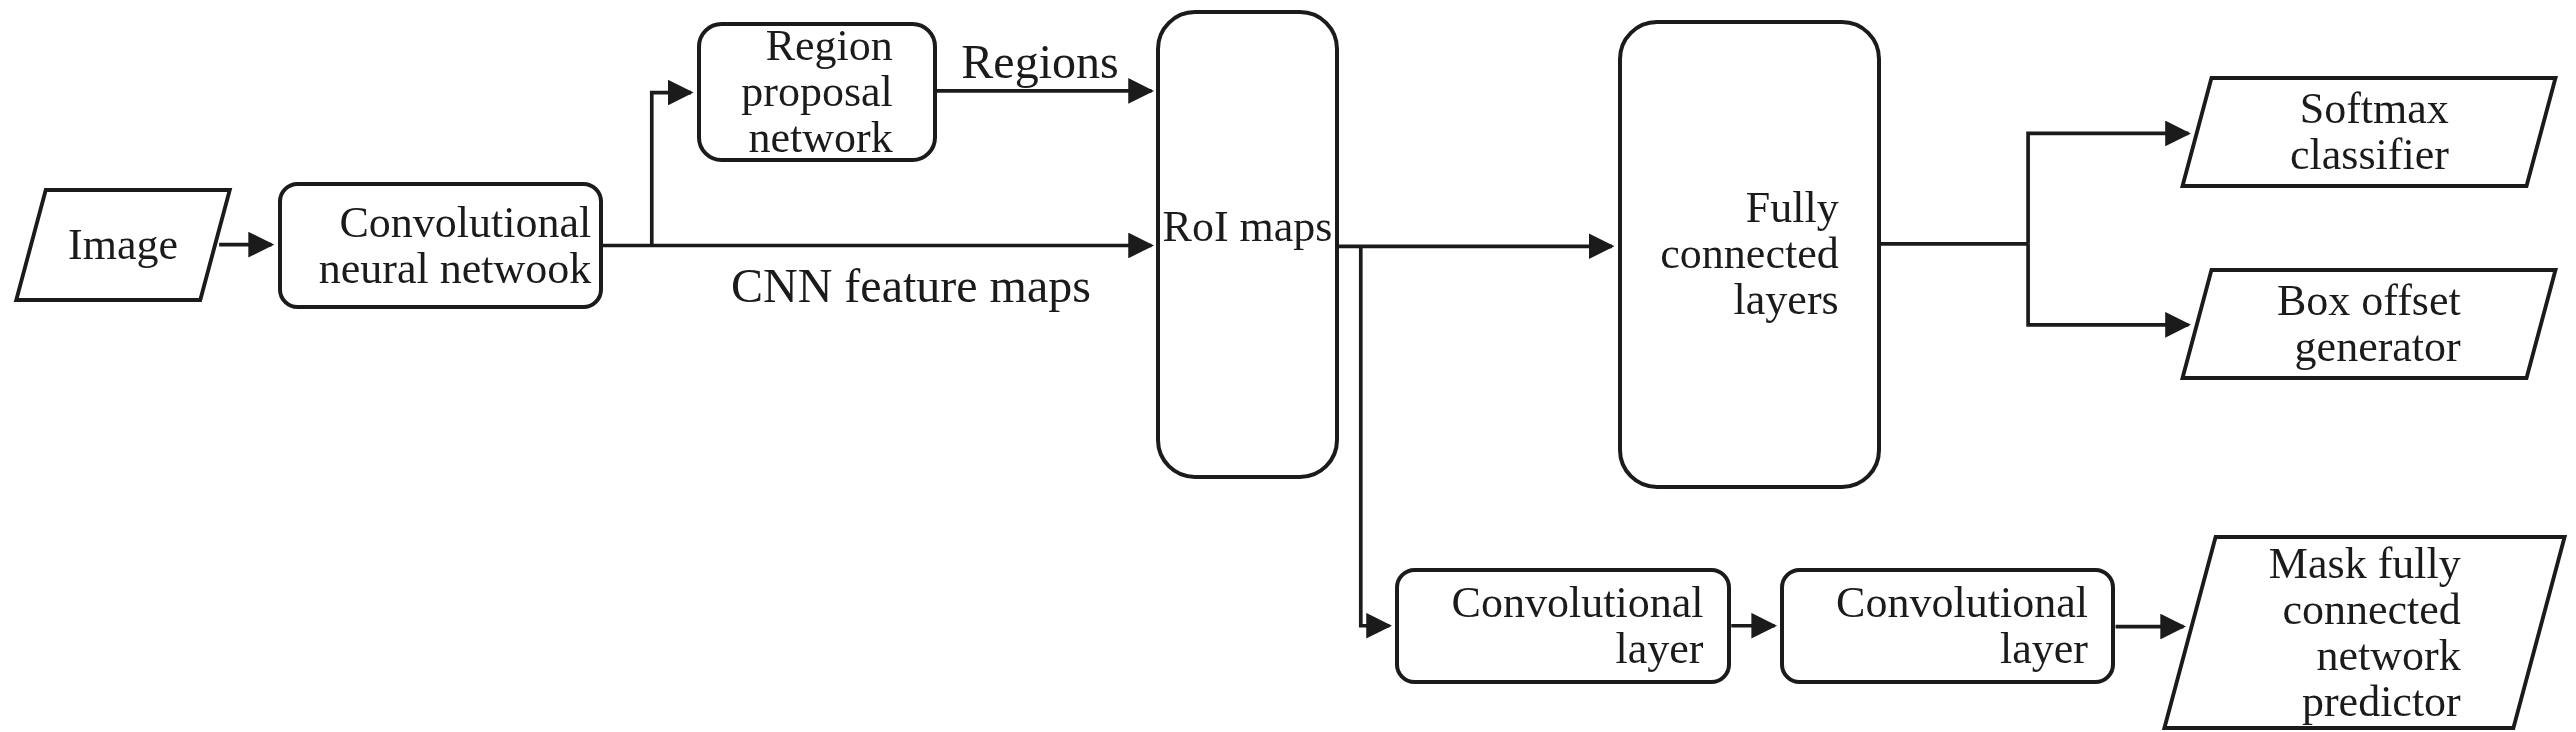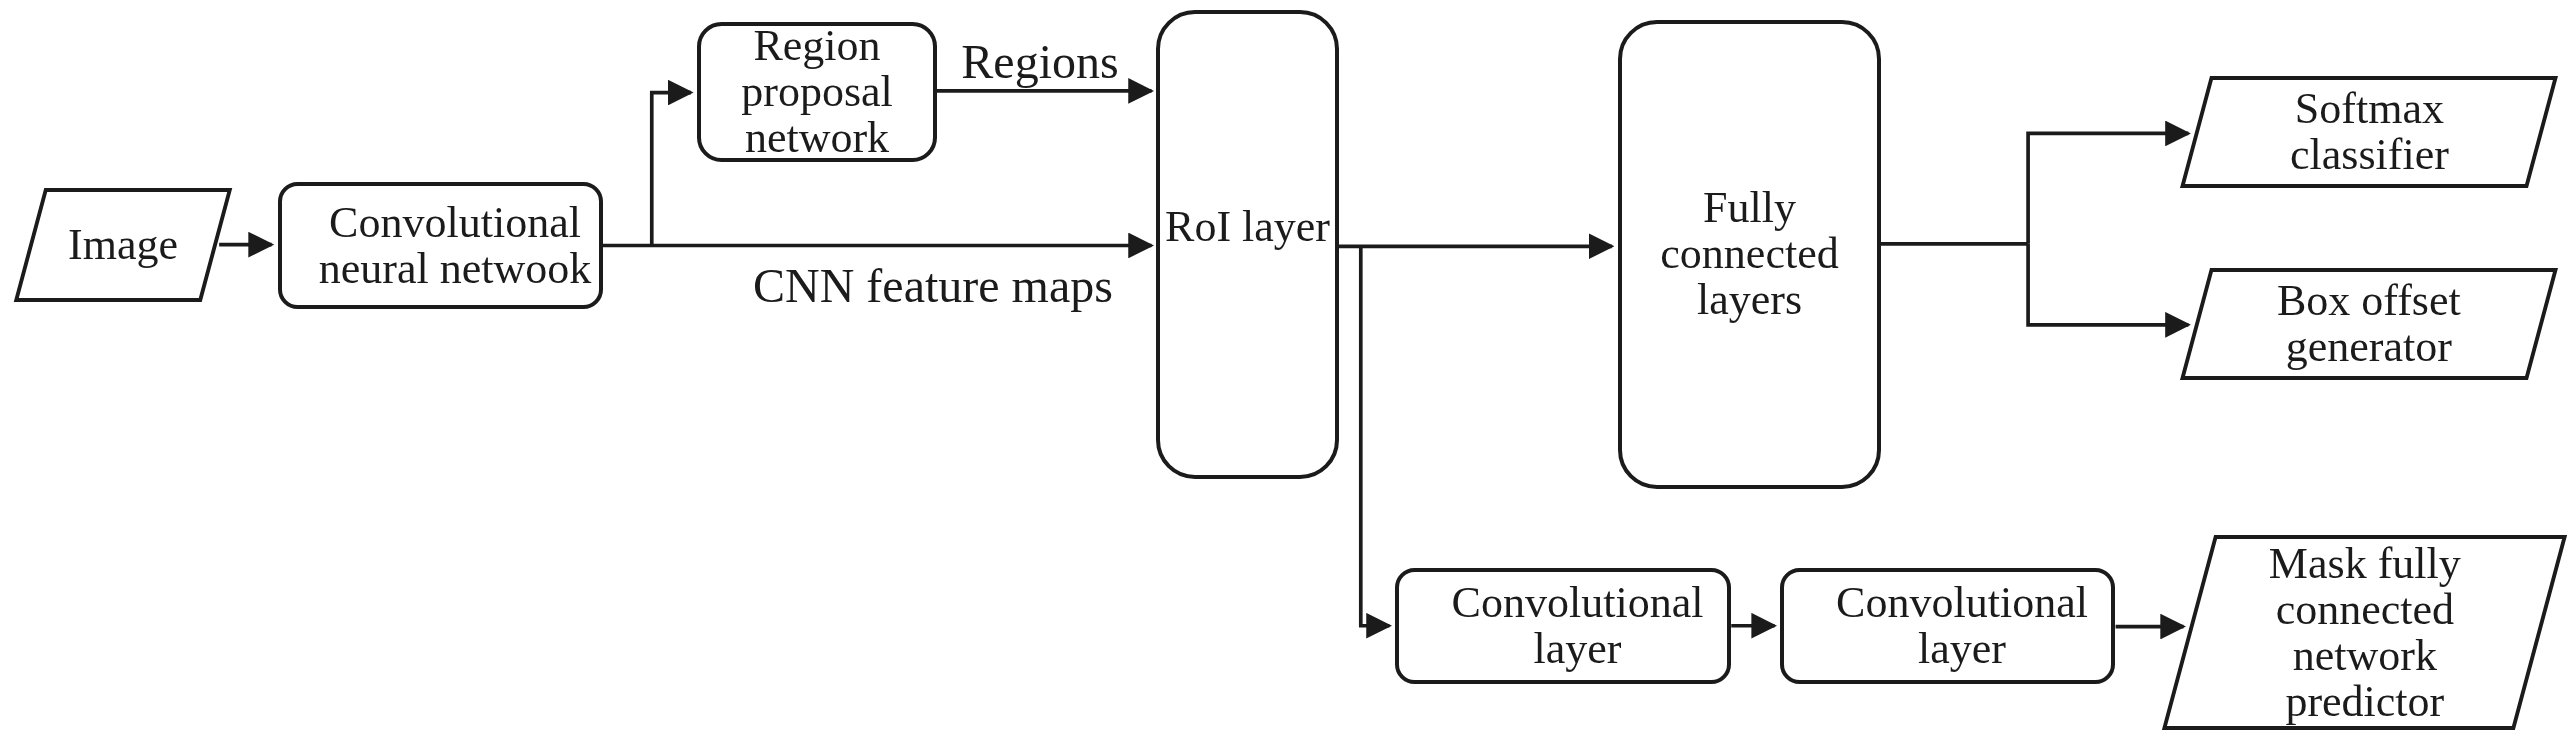--- a/index.html
+++ b/index.html
@@ -21,21 +21,21 @@
     z-index:1;
   }
   .rounded{border-radius:24.5px;}
   .rounded-sm{border-radius:19.6px;padding-left:29px;}
   .rounded-lg{border-radius:39px;}
   .para{transform:skewX(-15deg);}
   .para .label{transform:skewX(15deg);}
   .label{
     font-size:44px;
     line-height:46px;
-    text-align:center;
+    text-align:right;
     white-space:pre-line;
     display:block;
     font-family:Liberation Serif, serif;
   }
   .nudge-up{position:relative;top:-17px;}
   .edge-label{
     position:absolute;z-index:2;
     font-size:48px;line-height:46px;
     text-align:center;white-space:nowrap;
   }
@@ -75,21 +75,21 @@
 neural netwook</span>
   </div>
 
   <div class="node rounded" style="left:697px;top:22px;width:240px;height:140px;">
     <span class="label">Region
 proposal
 network</span>
   </div>
 
   <div class="node rounded-lg" style="left:1156px;top:9.8px;width:183px;height:469px;">
-    <span class="label nudge-up">RoI layer</span>
+    <span class="label nudge-up">RoI maps</span>
   </div>
 
   <div class="node rounded-lg" style="left:1618px;top:9.8px;width:263px;height:469px;margin-top:10px;">
     <span class="label">Fully
 connected
 layers</span>
   </div>
 
   <div class="node rounded-sm" style="left:1395px;top:568px;width:336px;height:116px;">
     <span class="label">Convolutional
@@ -113,16 +113,16 @@
 
   <div class="node para" style="left:2188px;top:535px;width:353px;height:195px;">
     <span class="label">Mask fully
 connected
 network
 predictor</span>
   </div>
 
   <div class="edge-label" style="left:942px;top:39px;width:196px;">Regions</div>
 
-  <div class="edge-label" style="left:753px;top:263px;width:327px;">CNN feature maps</div>
+  <div class="edge-label" style="left:731px;top:263px;width:327px;">CNN feature maps</div>
 
 </div>
 
 
 </body></html>

